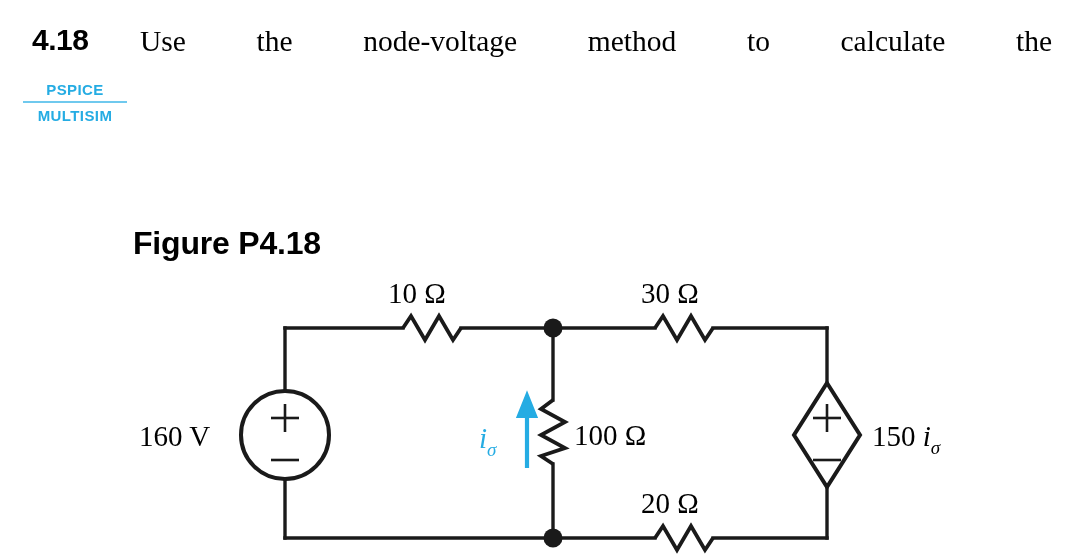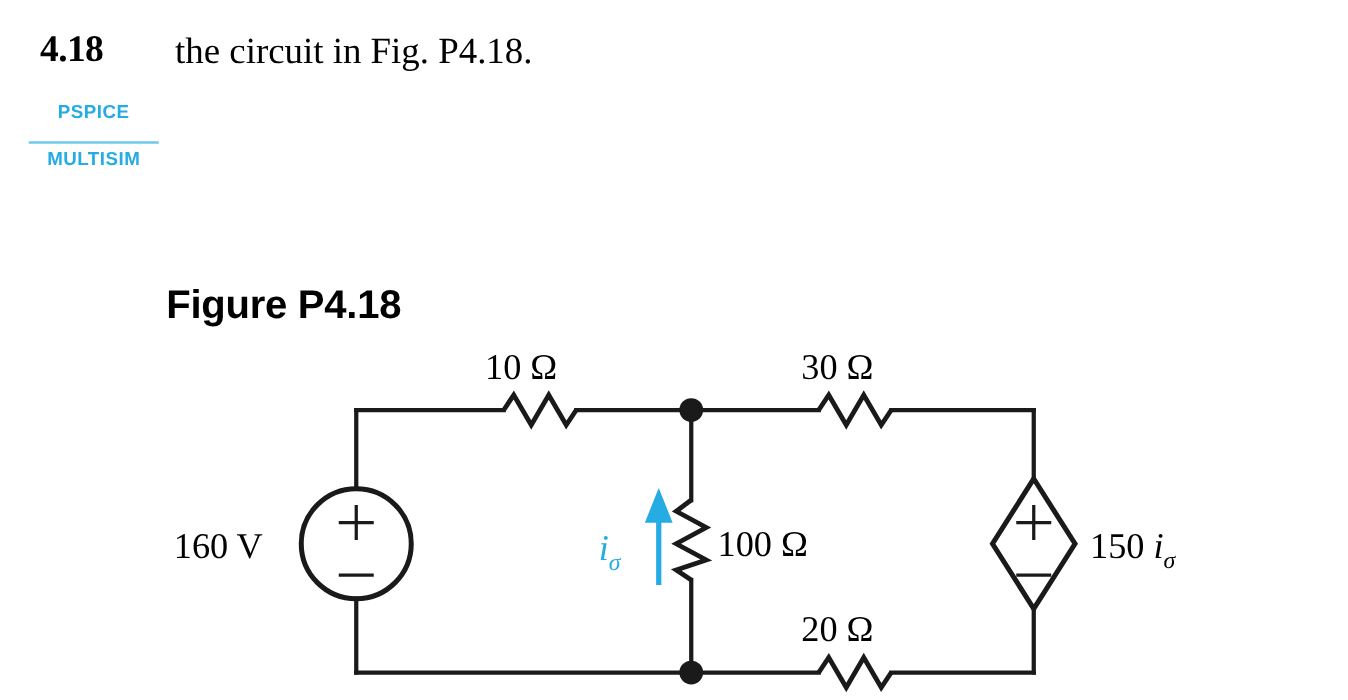--- a/index.html
+++ b/index.html
@@ -21,21 +21,21 @@
     position: absolute;
     left: 0;
     top: 0;
     width: 1078px;
   }
 
   #problem-number {
     position: absolute;
     left: 32px;
     top: 23px;
-    font-family: Liberation Serif, serif;
+    font-family: Liberation Sans, sans-serif;
     font-weight: bold;
     font-size: 30px;
     letter-spacing: -0.5px;
     color: #000;
   }
 
   #sim-badges {
     position: absolute;
     left: 23px;
     top: 82px;
@@ -43,21 +43,21 @@
     text-align: center;
   }
   .badge-label {
     font-family: "Liberation Sans", sans-serif;
     font-weight: bold;
     font-size: 15px;
     letter-spacing: 0.4px;
     color: #25ACE3;
     line-height: 1.0;
   }
-  #badge-pspice { padding-bottom: 16px; }
+  #badge-pspice { padding-bottom: 4px; }
   #badge-divider {
     height: 2px;
     background: #6FC9EE;
     margin: 0 0 5px 0;
   }
   #badge-multisim { padding-top: 0px; text-align: center; }
 
   #problem-text {
     position: absolute;
     left: 140px;
@@ -152,21 +152,21 @@
 
   <div id="problem-number">4.18</div>
 
   <div id="sim-badges">
     <div id="badge-pspice" class="badge-label">PSPICE</div>
     <div id="badge-divider"></div>
     <div id="badge-multisim" class="badge-label">MULTISIM</div>
   </div>
 
   <div id="problem-text">
-    <span class="lastline" style="display:block;">the circuit in Fig. P4.18.</span>
+    <span class="justified-line">Use the node-voltage method to calculate the</span>
   </div>
 </div>
 
 <div id="figure-caption">Figure P4.18</div>
 
 <div id="circuit-figure">
 <svg width="1078" height="290" viewBox="0 0 1078 290" xmlns="http://www.w3.org/2000/svg">
 
   <path class="wire" d="M 285 58 L 403 58"></path>
 

